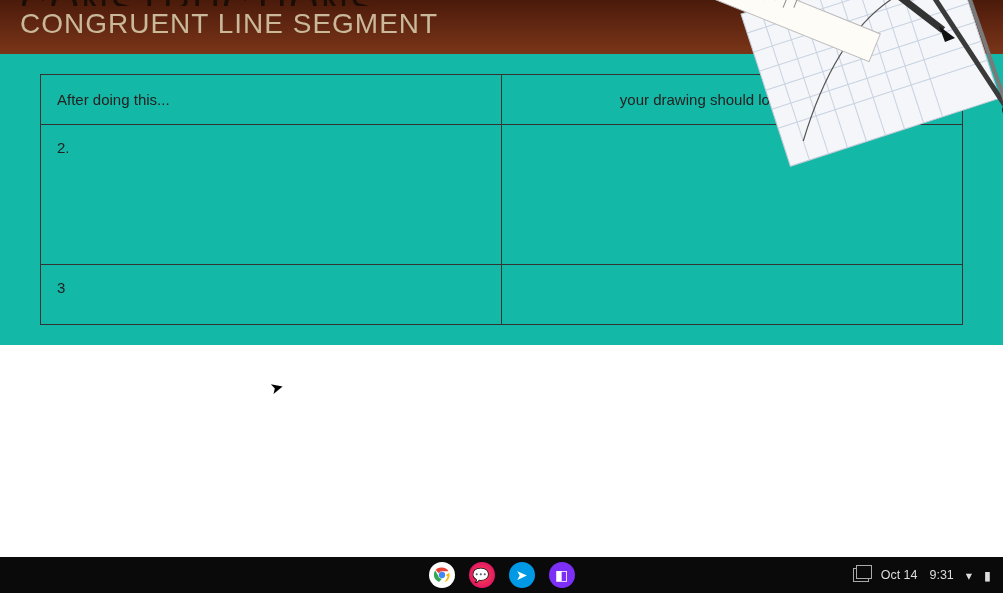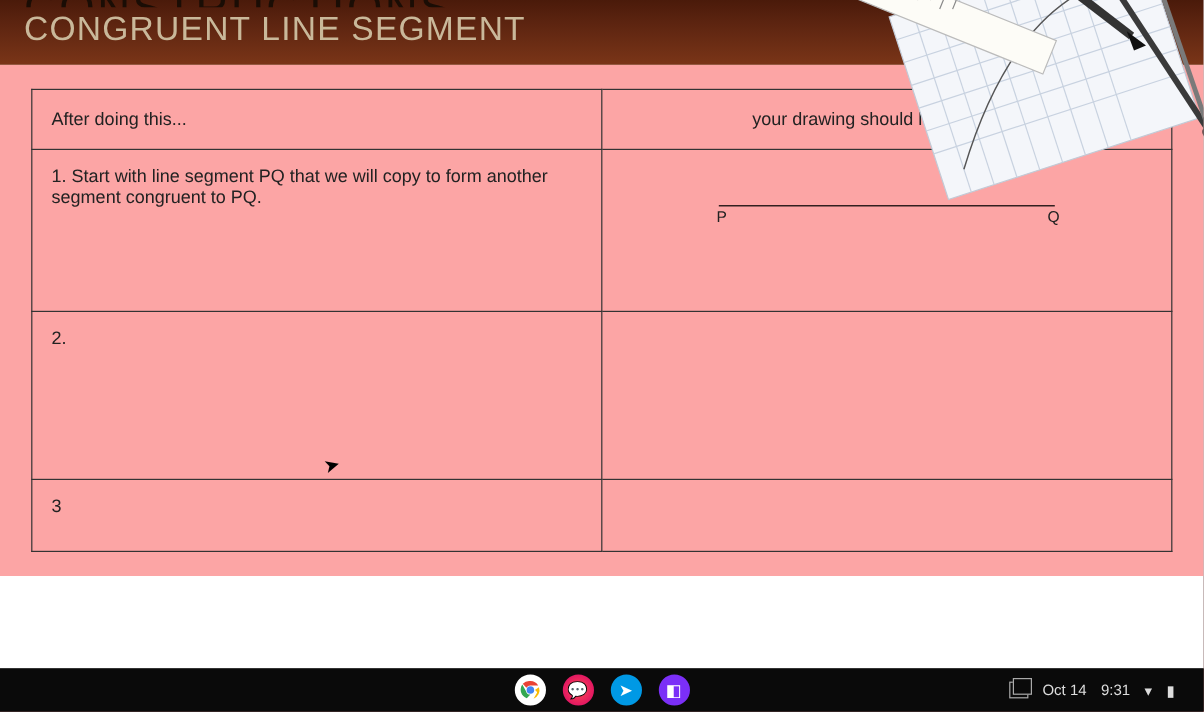--- a/index.html
+++ b/index.html
@@ -50,22 +50,22 @@
   }
   .decor {
     position: absolute;
     right: -30px;
     top: -40px;
     width: 420px;
     height: 210px;
     pointer-events: none;
   }
   .worksheet {
-    background: #fca5a5;
-    padding: 20px 26px;
+    background: #14b8a6;
+    padding: 20px 40px;
   }
   table.grid {
     width: 100%;
     border-collapse: collapse;
     table-layout: fixed;
   }
   table.grid th, table.grid td {
     border: 1px solid #333;
     padding: 14px 16px;
     font-size: 15px;
@@ -139,21 +139,21 @@
     justify-content: center;
     font-size: 14px;
     cursor: pointer;
   }
   .tb-chrome { background: #fff; }
   .tb-chat { background: radial-gradient(circle, #ff4d4d, #d6006c); color:#fff; }
   .tb-mail { background: #0099e5; color:#fff; }
   .tb-app { background: #7b2ff7; color:#fff; }
   .tb-right {
     position: absolute;
-    right: 24px;
+    right: 12px;
     display: flex;
     gap: 12px;
     align-items: center;
   }
   .tb-sq {
     width: 16px; height: 14px;
     border: 1.5px solid #aaa;
     position: relative;
   }
   .tb-sq::after {
@@ -227,32 +227,20 @@
     </svg>
   </div>
 
   <div class="worksheet">
     <table class="grid">
       <tbody>
           <tr>
         <th>After doing this...</th>
         <th>your drawing should look like this.</th>
       </tr>
-      <tr class="row-body">
-        <td>1.  Start with line segment PQ that we will copy to form another segment congruent to PQ.</td>
-        <td>
-          <div class="segment-draw">
-            <div class="segment-line">
-              <div class="bar"></div>
-              <span class="lbl p">P</span>
-              <span class="lbl q">Q</span>
-            </div>
-          </div>
-        </td>
-      </tr>
       <tr class="row-body-2">
         <td>2.</td>
         <td></td>
       </tr>
       <tr class="row-body-3">
         <td>3</td>
         <td></td>
       </tr>
     </tbody>
       </table>

